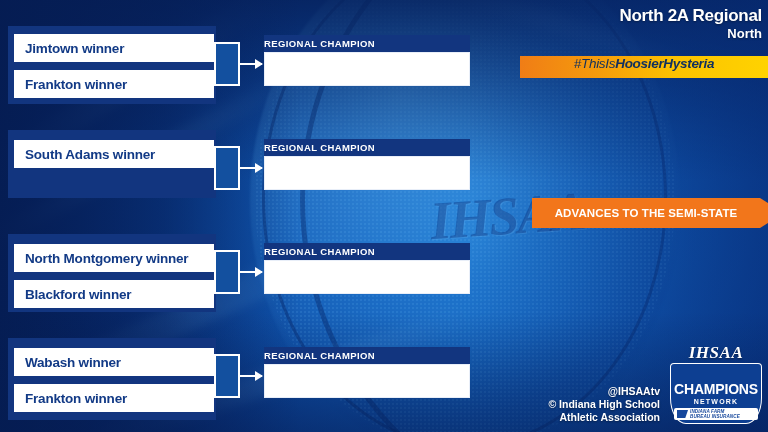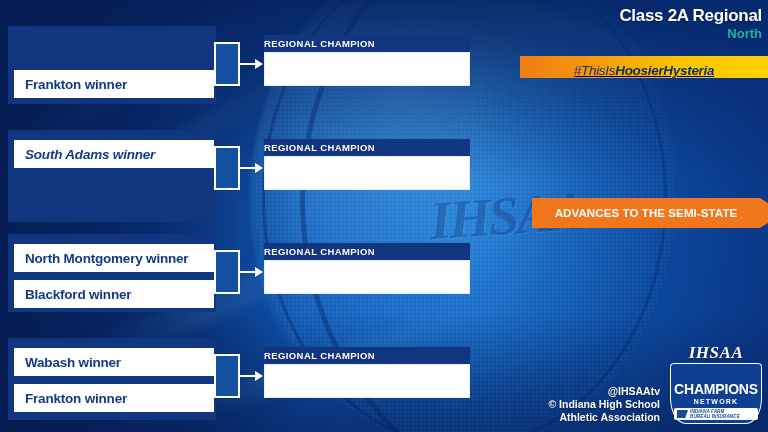--- a/index.html
+++ b/index.html
@@ -132,29 +132,29 @@
   }
 
   
   .hdr { position:absolute; right:6px; top:6px; width:244px; text-align:right; }
   .hdr-title {
     font-size:17px; font-weight:bold; color:#ffffff;
     letter-spacing:-0.3px; line-height:20px;
     text-shadow:0 1px 2px rgba(0,0,0,0.35);
   }
   .hdr-sub {
-    font-size:13px; font-weight:bold; color:#14b8a6;
+    font-size:13px; font-weight:bold; color:#ffffff;
     line-height:16px;
     text-shadow:0 1px 2px rgba(0,0,0,0.35);
   }
   .hashtag {
     position:absolute; right:0; top:56px;
     width:248px; height:22px;
     background:linear-gradient(90deg,#f07d16 0%, #f59a0c 30%, #fcc200 62%, #ffd300 100%);
-    display:flex; align-items:flex-end; justify-content:center;text-decoration:underline;
+    display:flex; align-items:flex-start; justify-content:center;
   }
   .hashtag span {
     font-size:13.5px; font-style:italic; color:#10305f;
     letter-spacing:-0.3px; font-weight:bold;
   }
   .hashtag .light { font-weight:normal; }
 
   
   .advances {
     position:absolute; left:532px; top:198px;
@@ -239,32 +239,35 @@
   <div class="bg-streak s3"></div>
   <div class="bg-streak s4"></div>
   <div class="bg-streak s5"></div>
   <div class="bg-vig-top"></div>
   <div class="bg-vig-left"></div>
   <div class="bg-vig-right"></div>
   <div class="bg-vig-bottom"></div>
 
   <div class="pair" style="top:26px;height:78px;">
     <div class="pair-bg"></div>
+    <div class="slot" style="top:8px;">
+      <span>Jimtown winner</span>
+    </div>
     <div class="slot" style="top:44px;">
       <span>Frankton winner</span>
     </div>
   </div>
   <div class="bridge" style="left:214px;top:42px;height:44px;"></div>
   <div class="bridge-arrow" style="left:240px;top:63px;"></div>
   <div class="champ" style="left:264px;top:35px;">
     <div class="champ-label">REGIONAL CHAMPION</div>
     <div class="champ-box"></div>
   </div>
 
-  <div class="pair" style="top:130px;height:92px;font-style:italic;">
+  <div class="pair" style="top:130px;height:68px;">
     <div class="pair-bg"></div>
     <div class="slot" style="top:10px;">
       <span>South Adams winner</span>
     </div>
   </div>
   <div class="bridge" style="left:214px;top:146px;height:44px;"></div>
   <div class="bridge-arrow" style="left:240px;top:167px;"></div>
   <div class="champ" style="left:264px;top:139px;">
     <div class="champ-label">REGIONAL CHAMPION</div>
     <div class="champ-box"></div>
@@ -296,21 +299,21 @@
     </div>
   </div>
   <div class="bridge" style="left:214px;top:354px;height:44px;"></div>
   <div class="bridge-arrow" style="left:240px;top:375px;"></div>
   <div class="champ" style="left:264px;top:347px;">
     <div class="champ-label">REGIONAL CHAMPION</div>
     <div class="champ-box"></div>
   </div>
 
   <div class="hdr">
-    <div class="hdr-title">Class 2A Regional</div>
+    <div class="hdr-title">North 2A Regional</div>
     <div class="hdr-sub">North</div>
   </div>
   <div class="hashtag">
     <span><span class="light">#ThisIs</span><span>HoosierHysteria</span></span>
   </div>
 
   <div class="advances">
     <div class="advances-body">
       <span>ADVANCES TO THE SEMI-STATE</span>
     </div>

